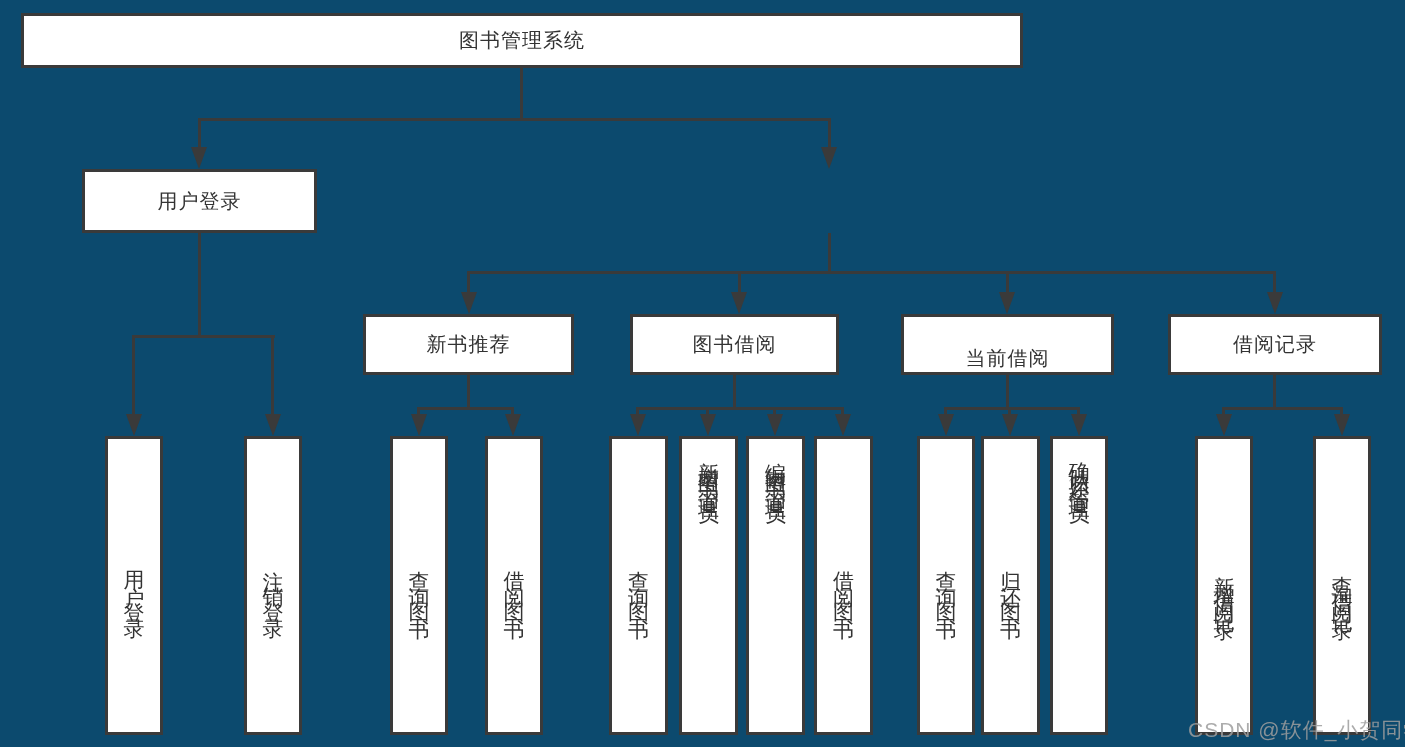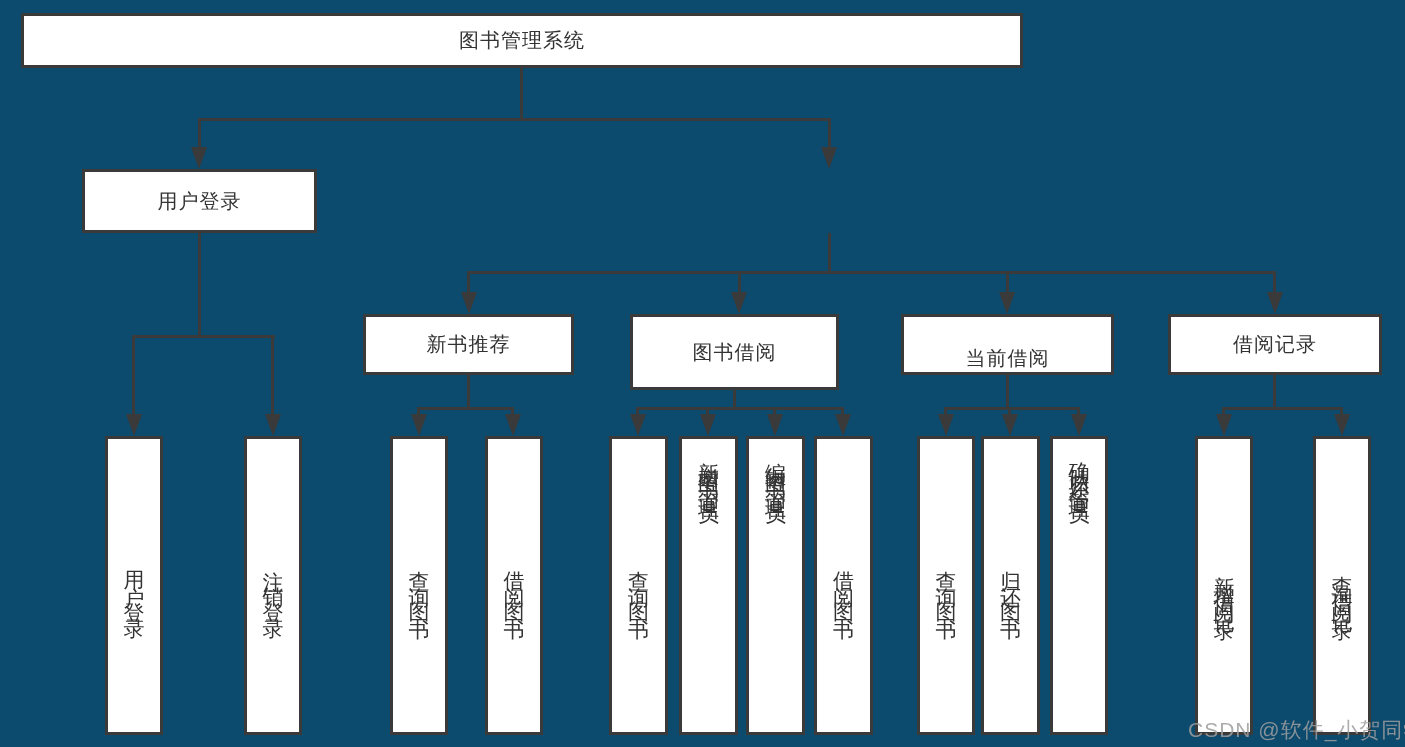--- a/index.html
+++ b/index.html
@@ -89,21 +89,21 @@
   <i class="vl" style="left:1006px; top:271px; height:23px;"></i>
   <i class="vl" style="left:1273px; top:271px; height:23px;"></i>
   <i class="arrow" style="left:461px;  top:292px;"></i>
   <i class="arrow" style="left:731px;  top:292px;"></i>
   <i class="arrow" style="left:999px;  top:292px;"></i>
   <i class="arrow" style="left:1267px; top:292px;"></i>
 
   <div class="nbox" style="left:363px;  top:314px; width:211px; height:61px;">
     <span>新书推荐</span>
   </div>
-  <div class="nbox" style="left:630px;  top:314px; width:209px; height:76px;">
+  <div class="nbox" style="left:630px;  top:314px; width:209px; height:61px;">
     <span>图书借阅</span>
   </div>
   <div class="nbox" style="left:901px;  top:314px; width:213px; height:61px;align-items:flex-end;">
     <span>当前借阅</span>
   </div>
   <div class="nbox" style="left:1168px; top:314px; width:214px; height:61px;">
     <span>借阅记录</span>
   </div>
 
   <i class="vl" style="left:467px; top:375px; height:34px;"></i>

